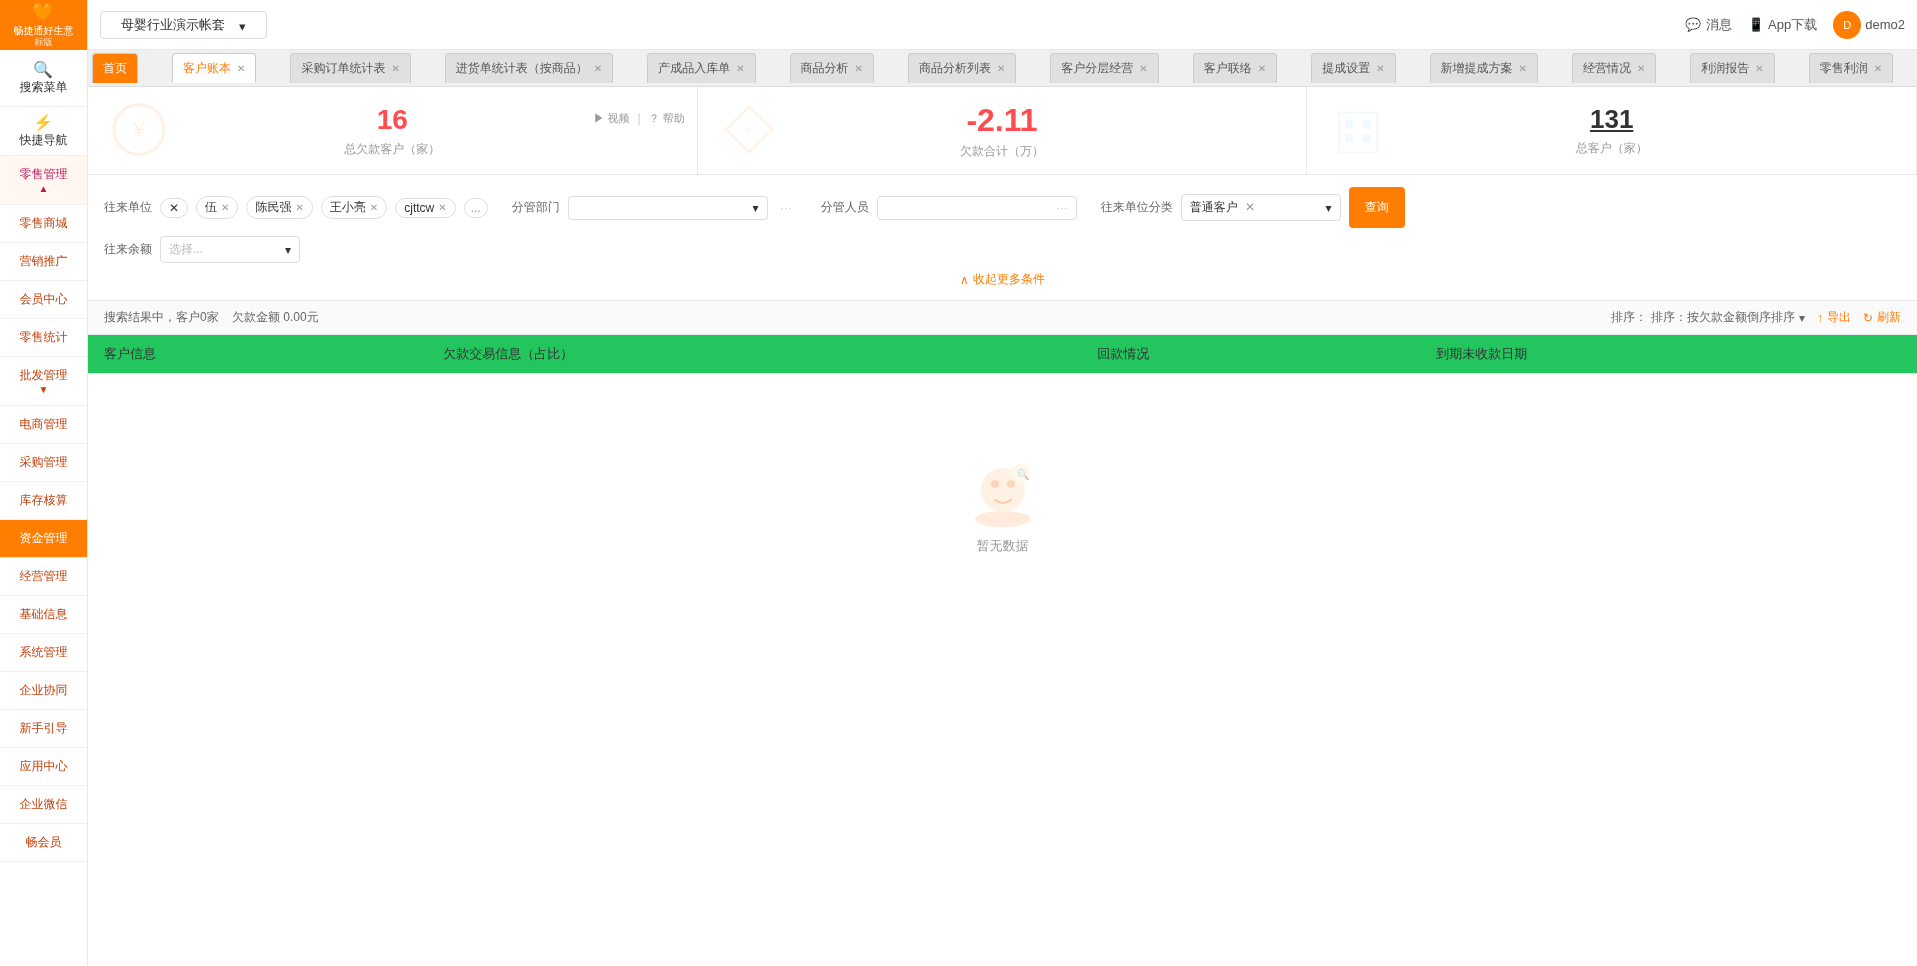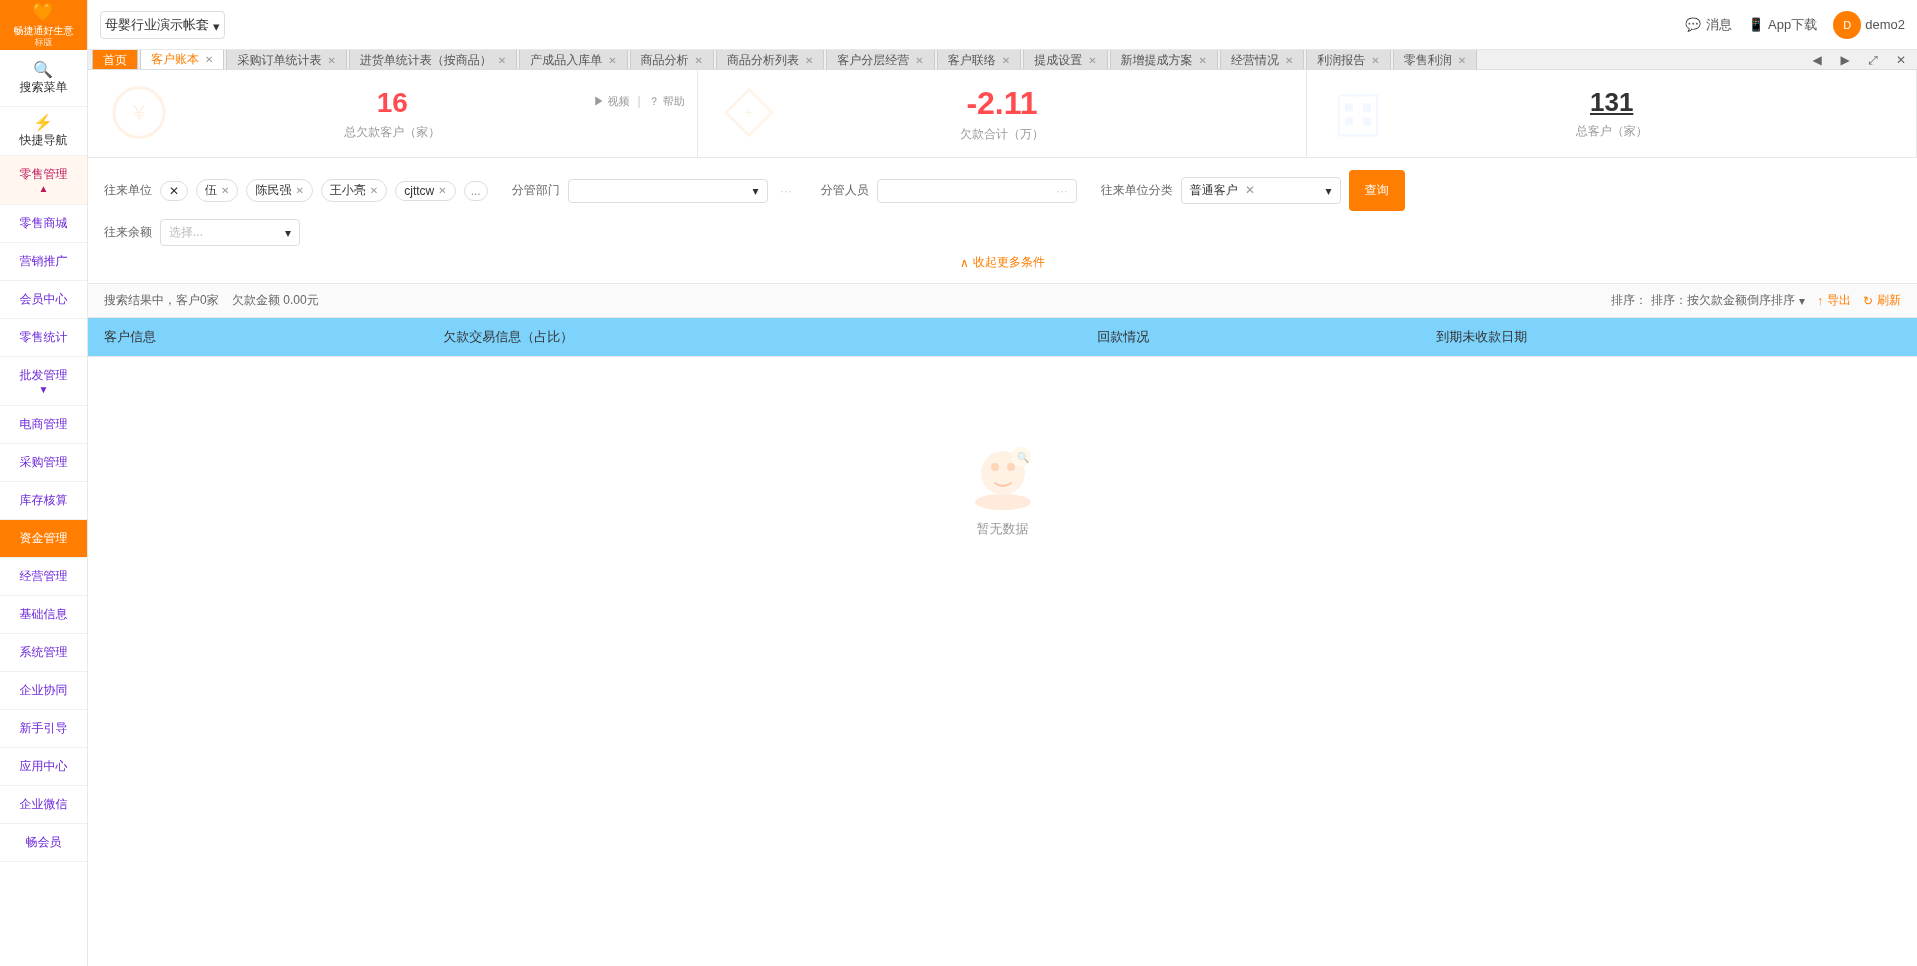--- a/index.html
+++ b/index.html
@@ -4,37 +4,37 @@
   <style>
     * { box-sizing: border-box; margin: 0; padding: 0; }
     body { font-family: "Microsoft YaHei", "PingFang SC", sans-serif; font-size: 13px; background: #f5f5f5; display: flex; height: 100vh; overflow: hidden; }
 
     
     .sidebar { width: 88px; background: #fff; display: flex; flex-direction: column; border-right: 1px solid #e8e8e8; flex-shrink: 0; }
     .sidebar-logo { background: #ff7d00; height: 50px; display: flex; align-items: center; justify-content: center; color: #fff; font-size: 12px; padding: 4px; }
     .sidebar-logo-inner { text-align: center; line-height: 1.3; }
     .sidebar-search { padding: 10px 8px; font-size: 12px; color: #333; cursor: pointer; text-align: center; border-bottom: 1px solid #f0f0f0; }
     .sidebar-nav { padding: 6px 8px; font-size: 12px; color: #333; cursor: pointer; text-align: center; border-bottom: 1px solid #f0f0f0; }
-    .sidebar-item { padding: 10px 4px; font-size: 12px; color: #6d28d9; cursor: pointer; text-align: center; border-bottom: 1px solid #f0f0f0; }
+    .sidebar-item { padding: 10px 4px; font-size: 12px; color: #c2410c; cursor: pointer; text-align: center; border-bottom: 1px solid #f0f0f0; }
     .sidebar-item.active { background: #ff7d00; color: #fff; }
     .sidebar-item.active-parent { color: #ff7d00; }
 
     
     .main { flex: 1; display: flex; flex-direction: column; overflow: hidden; }
 
     
     .topbar { height: 50px; background: #fff; border-bottom: 1px solid #e8e8e8; display: flex; align-items: center; justify-content: space-between; padding: 0 12px; flex-shrink: 0; }
     .topbar-left { display: flex; align-items: center; gap: 8px; }
-    .topbar-selector { display: flex; align-items: flex-end; gap: 4px; font-size: 13px; color: #333; border: 1px solid #ddd; border-radius: 4px; padding: 4px 4px; cursor: pointer; }
+    .topbar-selector { display: flex; align-items: flex-end; gap: 14px; font-size: 13px; color: #333; border: 1px solid #ddd; border-radius: 4px; padding: 4px 20px; cursor: pointer; }
     .topbar-right { display: flex; align-items: center; gap: 16px; font-size: 13px; color: #555; }
     .topbar-right-item { display: flex; align-items: center; gap: 4px; cursor: pointer; }
     .avatar { width: 28px; height: 28px; border-radius: 50%; background: #ff7d00; display: flex; align-items: center; justify-content: center; color: #fff; font-size: 11px; }
 
     
-    .tabbar { height: 20px; background: #f0f0f0; display: flex; align-items: center; padding: 0 4px; overflow: hidden; flex-shrink: 0; border-bottom: 1px solid #ddd; }
+    .tabbar { height: 37px; background: #f0f0f0; display: flex; align-items: center; padding: 0 4px; overflow: hidden; flex-shrink: 0; border-bottom: 1px solid #ddd; gap: 32px; }
     .tab { height: 30px; padding: 0 10px; display: flex; align-items: center; gap: 4px; font-size: 12px; color: #555; cursor: pointer; border-radius: 4px 4px 0 0; background: #e0e0e0; margin-right: 2px; white-space: nowrap; border: 1px solid #ccc; border-bottom: none; }
     .tab.active { background: #fff; color: #ff7d00; border-bottom: 1px solid #fff; }
     .tab-home { background: #ff7d00; color: #fff; }
     .tab-close { font-size: 10px; color: #999; margin-left: 2px; }
     .tabbar-controls { display: flex; align-items: center; gap: 4px; margin-left: auto; }
     .tabbar-ctrl-btn { width: 24px; height: 24px; display: flex; align-items: center; justify-content: center; cursor: pointer; color: #666; font-size: 12px; }
 
     
     .content { flex: 1; overflow-y: auto; background: #fff; }
 
@@ -61,21 +61,21 @@
 
     
     .result-bar { display: flex; align-items: center; justify-content: space-between; padding: 8px 16px; background: #fafafa; border-bottom: 1px solid #e8e8e8; }
     .result-info { font-size: 12px; color: #666; }
     .result-actions { display: flex; align-items: center; gap: 12px; font-size: 12px; color: #666; }
     .sort-select { display: flex; align-items: center; gap: 4px; cursor: pointer; }
     .action-btn { display: flex; align-items: center; gap: 4px; cursor: pointer; color: #ff7d00; }
 
     
     .data-table { width: 100%; border-collapse: collapse; }
-    .data-table th { padding: 10px 16px; text-align: left; font-size: 13px; color: #333; font-weight: normal; border-bottom: 1px solid #e8e8e8; background: #7dd3fc; }
+    .data-table th { padding: 10px 16px; text-align: left; font-size: 13px; color: #333; font-weight: normal; border-bottom: 1px solid #e8e8e8; background: #22c55e; }
 
     
     .empty-state { display: flex; flex-direction: column; align-items: center; justify-content: center; padding: 80px 20px; }
     .empty-text { font-size: 13px; color: #999; }
 
     .tag-more { cursor: pointer; color: #999; font-size: 12px; padding: 2px 6px; border: 1px solid #ddd; border-radius: 10px; }
   </style>
 </head>
 <body>
 

